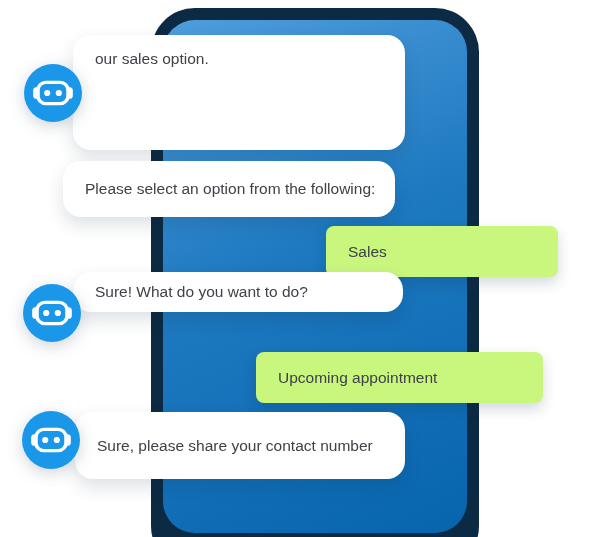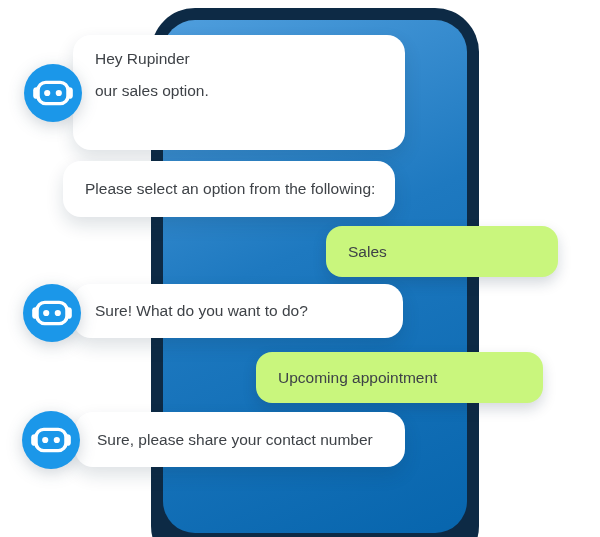--- a/index.html
+++ b/index.html
@@ -28,52 +28,51 @@
   }
   
   .bubble{
     position:absolute;box-sizing:border-box;font-size:15.5px;line-height:22px;
   }
   .bot-bubble{
     background:var(--bot-bubble-bg);border-radius:18px;
     box-shadow:0 8px 18px rgba(15,40,65,.14);
   }
   .user-bubble{
-    background:var(--user-bubble-bg);border-radius:16px;
+    background:var(--user-bubble-bg);border-radius:8px;
     box-shadow:0 6px 14px rgba(15,40,65,.18);
     text-align:right;
   }
   .single{display:flex;align-items:center;padding-left:22px;white-space:nowrap;overflow:hidden;}
   .b1{left:73px;top:35px;width:332px;height:115px;padding:13px 14px 0 22px;}
   .b1 .greeting{margin-bottom:10px;}
   .b1 .line{white-space:nowrap;}
   .bold{font-weight:700;}
   .b2{left:63px;top:161px;width:332px;height:56px;}
   .g1{left:326px;top:226px;width:232px;height:51px;}
-  .b3{left:73px;top:284px;width:330px;height:54px;text-align:right;}
+  .b3{left:73px;top:272px;width:330px;height:40px;text-align:right;}
   .g2{left:256px;top:352px;width:287px;height:51px;}
-  .b4{left:75px;top:412px;width:330px;height:55px;}
+  .b4{left:75px;top:412px;width:330px;height:67px;}
   
   .avatar{position:absolute;width:58px;height:58px;filter:drop-shadow(0 4px 8px rgba(15,40,65,.20));}
   .av1{left:24px;top:64px;}
   .av2{left:23px;top:284px;}
   .av3{left:22px;top:411px;}
   .avatar svg{display:block;width:58px;height:58px;}
 </style>
 </head>
 <body>
 
 <div class="stage">
 
   <div class="phone">
     <div class="screen"></div>
   </div>
 
   <div class="bubble bot-bubble b1">
-    <div class="line greeting">Hey Rupinder</div>
     <div class="line">our sales option.</div>
   </div>
 
   <div class="bubble bot-bubble single b2">
     <span>Please select an option from the following:</span>
   </div>
 
   <div class="bubble user-bubble single g1">
     <span>Sales</span>
   </div>

